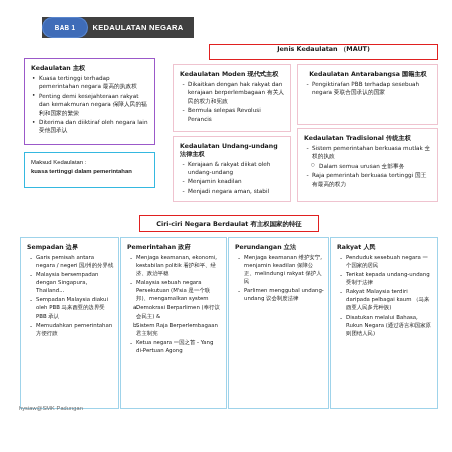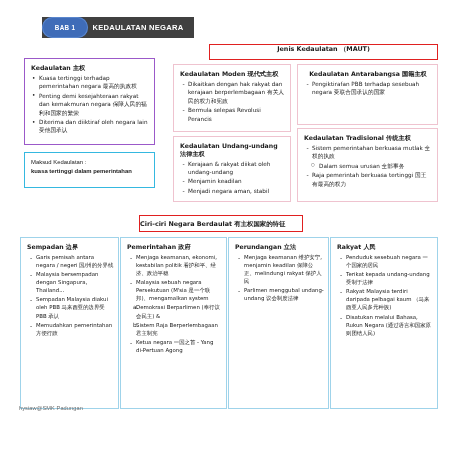--- a/index.html
+++ b/index.html
@@ -65,22 +65,22 @@
 
   #box-jenis{left:209px;top:44px;width:229px;height:16px;
     display:flex;justify-content:center;}
   #box-jenis .hdr{margin:0;font-size:6.4px;}
 
   #box-moden{left:173px;top:64px;width:118px;height:68px;padding:5px 5px 4px 6px;}
   #box-undang{left:173px;top:136px;width:118px;height:66px;padding:5px 5px 4px 6px;}
   #box-antarabangsa{left:297px;top:64px;width:141px;height:61px;padding:5px 5px 4px 6px;}
   #box-tradisional{left:297px;top:128px;width:141px;height:74px;padding:5px 5px 4px 6px;}
 
-  #box-ciri{left:139px;top:215px;width:164px;height:17px;
-    display:flex;align-items:center;justify-content:flex-start;}
+  #box-ciri{left:139px;top:215px;width:180px;height:17px;
+    display:flex;align-items:center;justify-content:center;}
   #box-ciri .hdr{margin:0;font-size:6.4px;}
 
   #box-sempadan{left:20px;top:237px;width:99px;height:172px;padding:5px 4px 4px 6px;}
   #box-pemerintahan{left:120px;top:237px;width:107px;height:172px;padding:5px 4px 4px 6px;}
   #box-perundangan{left:228px;top:237px;width:101px;height:172px;padding:5px 4px 4px 6px;}
   #box-rakyat{left:330px;top:237px;width:108px;height:172px;padding:5px 4px 4px 6px;}
 
   #box-sempadan li,#box-pemerintahan li,#box-perundangan li,#box-rakyat li{
     font-size:5.4px;line-height:1.5;padding-left:9px;
   }

